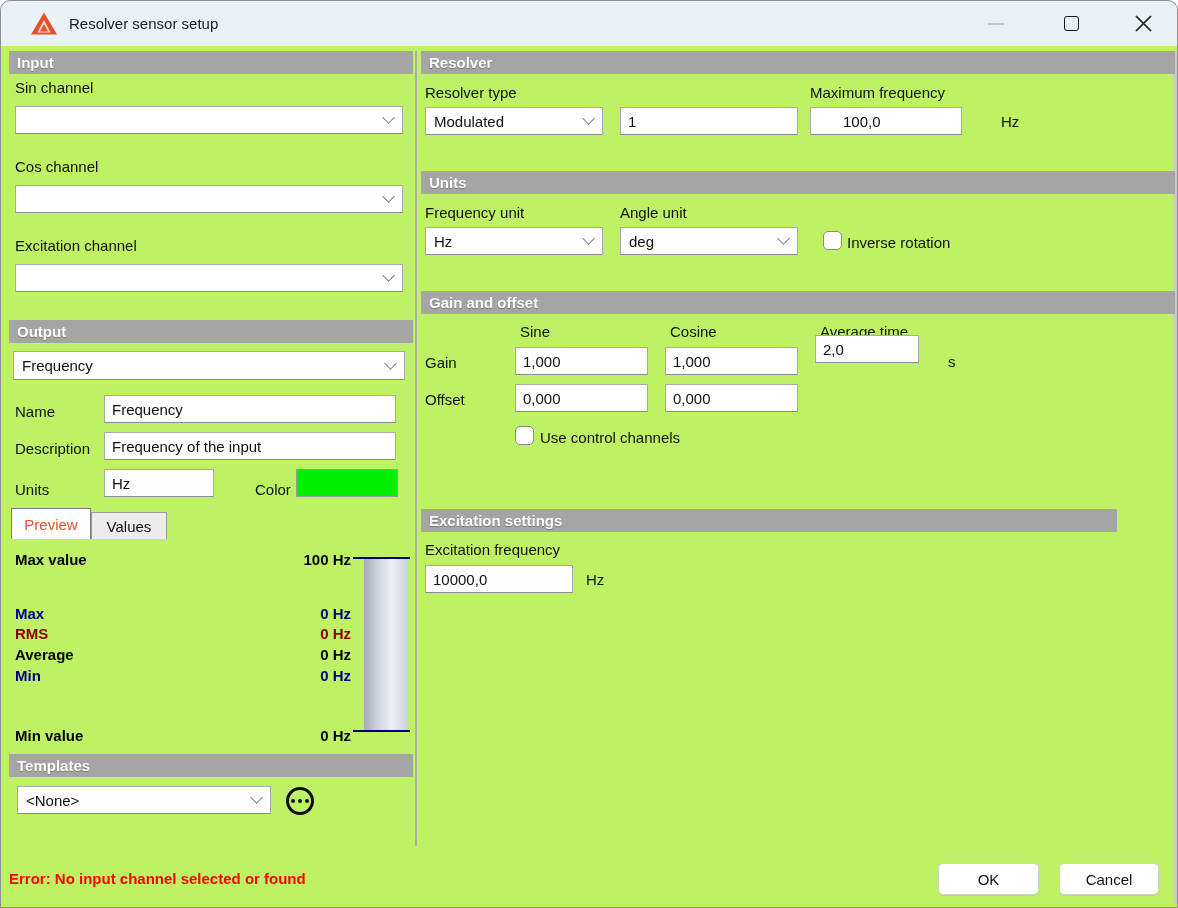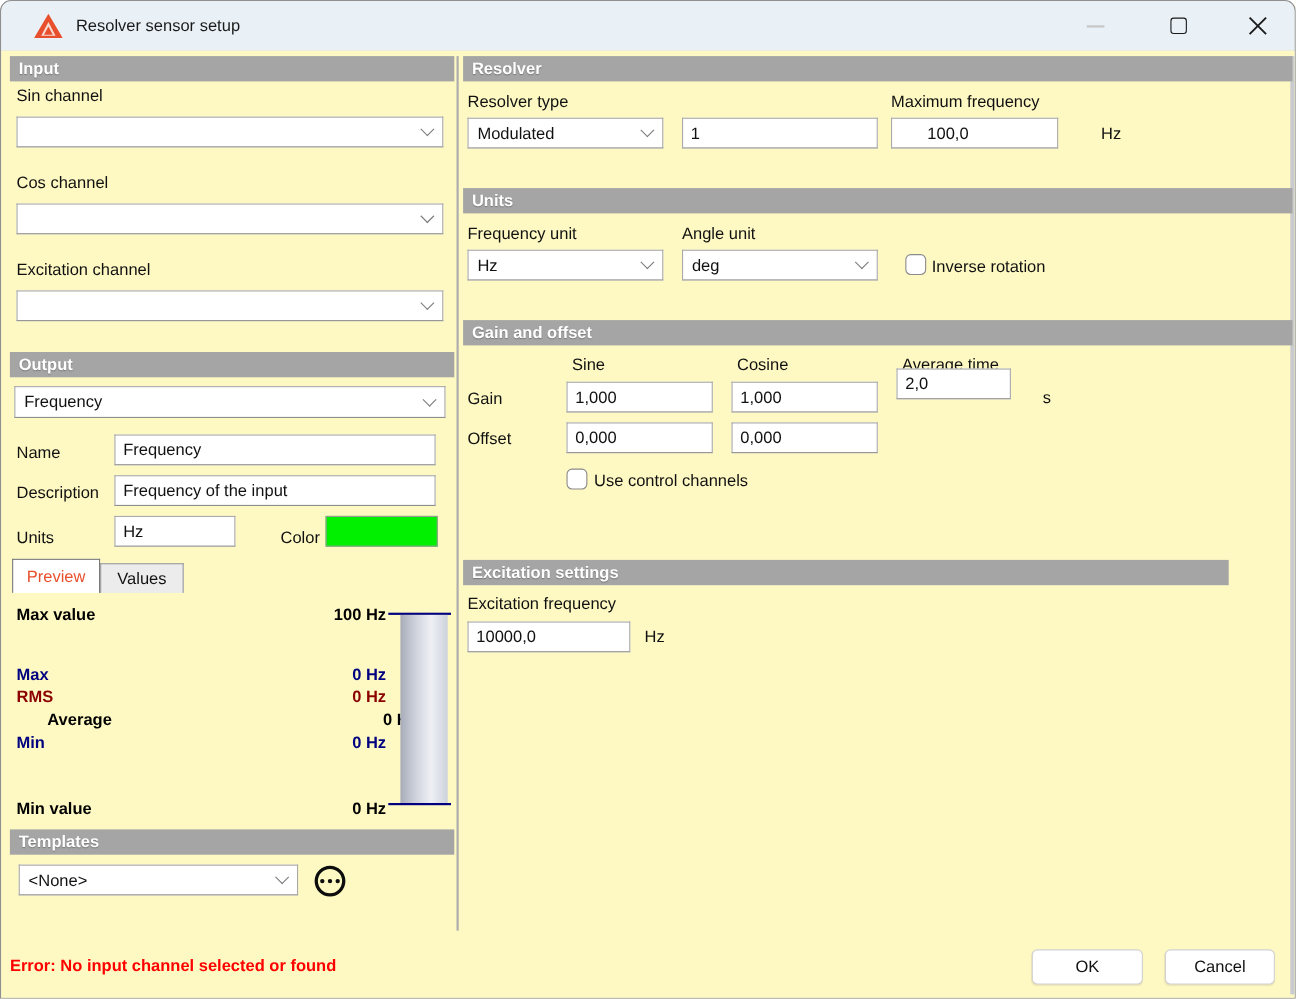--- a/index.html
+++ b/index.html
@@ -23,21 +23,21 @@
     font-size:15px; color:#1a1a1a;
   }
   .win-btn { position:absolute; top:0; width:46px; height:45px; display:flex; align-items:center; justify-content:center; }
   .btn-min { left:972px; }
   .btn-max { left:1047px; }
   .btn-close { left:1119px; }
   .min-glyph { width:16px; height:2px; background:#c6c6c6; }
   .max-glyph { width:15px; height:15px; border:1.6px solid #1a1a1a; border-radius:3px; }
 
   
-  .content { position:absolute; left:0; top:45px; width:1178px; height:863px; background:#fef9c3; }
+  .content { position:absolute; left:0; top:45px; width:1178px; height:863px; background:#bef264; }
   .abs { position:absolute; }
   .sec-header {
     height:23px; line-height:23px; padding-left:8px;
     background:#a5a5a5; color:#ffffff; font-weight:bold; font-size:15px;
     text-shadow:0 1px 1px rgba(90,90,90,0.6);
   }
   .lbl { font-size:15px; color:#111; white-space:nowrap; }
   .txt-input {
     border:1px solid #a9a9a9; border-bottom-color:#8d8d8d; background:#fff;
     font-family:"Liberation Sans", sans-serif; font-size:15px; color:#111;
@@ -172,21 +172,21 @@
         <span>100 Hz</span>
       </div>
       <div class="pv-row c-navy" style="top:554px;">
         <span>Max</span>
         <span>0 Hz</span>
       </div>
       <div class="pv-row c-darkred" style="top:574px;">
         <span>RMS</span>
         <span>0 Hz</span>
       </div>
-      <div class="pv-row" style="top:595px;margin-left:28px;">
+      <div class="pv-row" style="top:595px;">
         <span>Average</span>
         <span>0 Hz</span>
       </div>
       <div class="pv-row c-navy" style="top:616px;">
         <span>Min</span>
         <span>0 Hz</span>
       </div>
       <div class="pv-row" style="top:676px;">
         <span>Min value</span>
         <span>0 Hz</span>

